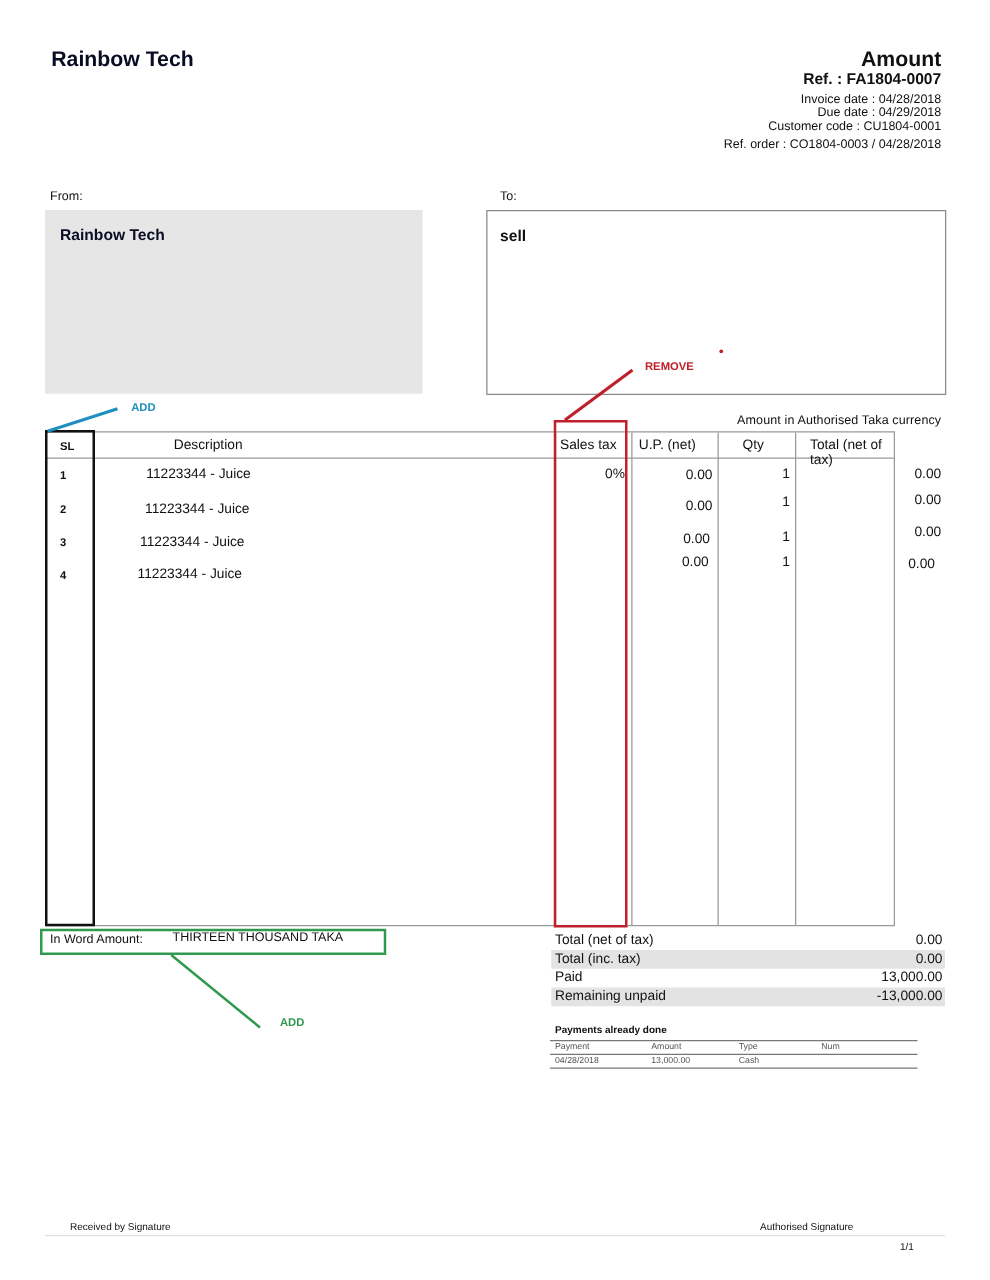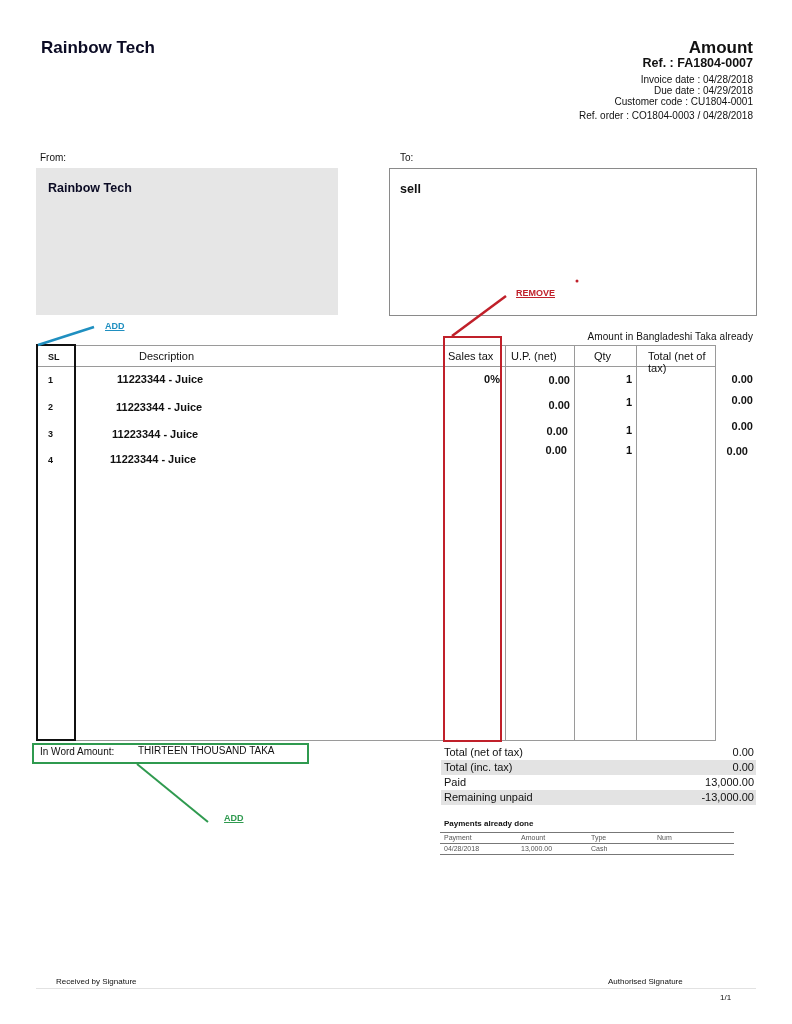--- a/index.html
+++ b/index.html
@@ -13,27 +13,27 @@
   .lbl { font-size:10px; }
   .from-box { left:36px; top:168px; width:302px; height:147px; background:#e6e6e6; }
   .from-box .name { position:absolute; left:12px; top:13px; font-size:12.5px; font-weight:bold; color:#0b0b24; }
   .to-box { left:389px; top:168px; width:366px; height:146px; border:1px solid #8a8a8a; }
   .to-box .name { position:absolute; left:10px; top:13px; font-size:12.5px; font-weight:bold; }
   .currency { right:39px; top:331px; font-size:10px; letter-spacing:0.1px; }
   .table { left:36px; top:345px; width:680px; height:396px; border:1px solid #9a9a9a; box-sizing:border-box; }
   .hline { position:absolute; left:0; right:0; top:20px; border-top:1px solid #9a9a9a; }
   .vline { position:absolute; top:0; bottom:0; border-left:1px solid #9a9a9a; }
   .th { position:absolute; top:4px; font-size:11px; }
-  .cell { position:absolute; font-size:11px;font-weight:bold; }
+  .cell { position:absolute; font-size:11px; }
   .sl-cell { font-size:9px; font-weight:bold; }
   .num { text-align:right; }
   .annot-black { left:36px; top:344px; width:40px; height:397px; border:2px solid #111; box-sizing:border-box; }
   .annot-red { left:443px; top:336px; width:59px; height:406px; border:2px solid #c0202a; box-sizing:border-box; }
   .annot-green { left:32px; top:743px; width:277px; height:21px; border:2px solid #2f9a4f; box-sizing:border-box; }
-  .annot-label { font-size:9px; font-weight:bold;text-decoration:underline; }
+  .annot-label { font-size:9px; font-weight:bold; }
   .totals { left:441px; width:315px; font-size:11px; height:15px; line-height:15px; }
   .totals.shade { background:#e3e3e3; }
   .totals .l { position:absolute; left:3px; }
   .totals .r { position:absolute; right:2px; }
   .payments-title { left:444px; top:819px; font-size:8px; font-weight:bold; }
   .ptable { left:440px; top:832px; width:294px; font-size:7px; color:#555; }
   .ptable .row { position:relative; height:10px; line-height:10px; }
   .ptable .c { position:absolute; top:0; }
   .sig { font-size:8px; }
   .footer-line { left:36px; top:988px; width:720px; border-top:1px solid #e2e2e2; }
@@ -51,21 +51,21 @@
 
 <div class="abs lbl" style="left:40px;top:152px;">From:</div>
 <div class="abs from-box">
   <div class="name">Rainbow Tech</div>
 </div>
 <div class="abs lbl" style="left:400px;top:152px;">To:</div>
 <div class="abs to-box">
   <div class="name">sell</div>
 </div>
 
-<div class="abs currency">Amount in Bangladeshi Taka already</div>
+<div class="abs currency">Amount in Authorised Taka currency</div>
 
 <div class="abs table">
   <div class="hline"></div>
   <div class="vline" style="left:407px;"></div>
   <div class="vline" style="left:468px;"></div>
   <div class="vline" style="left:537px;"></div>
   <div class="vline" style="left:599px;"></div>
 
   <div class="th sl-cell" style="left:11px;top:6px;">SL</div>
   <div class="th" style="left:81px;padding-left:21px;">Description</div>

